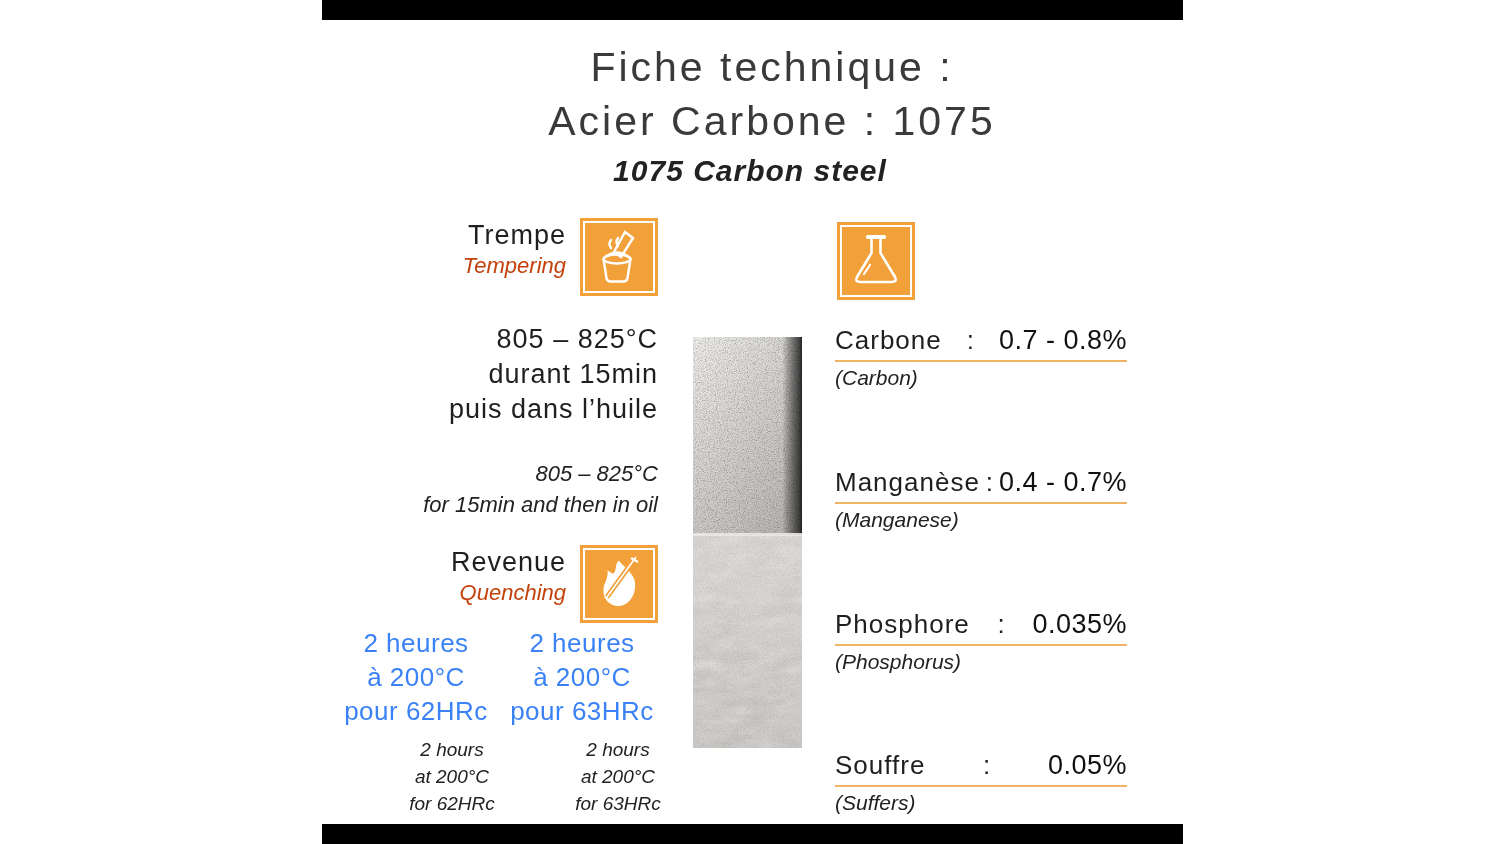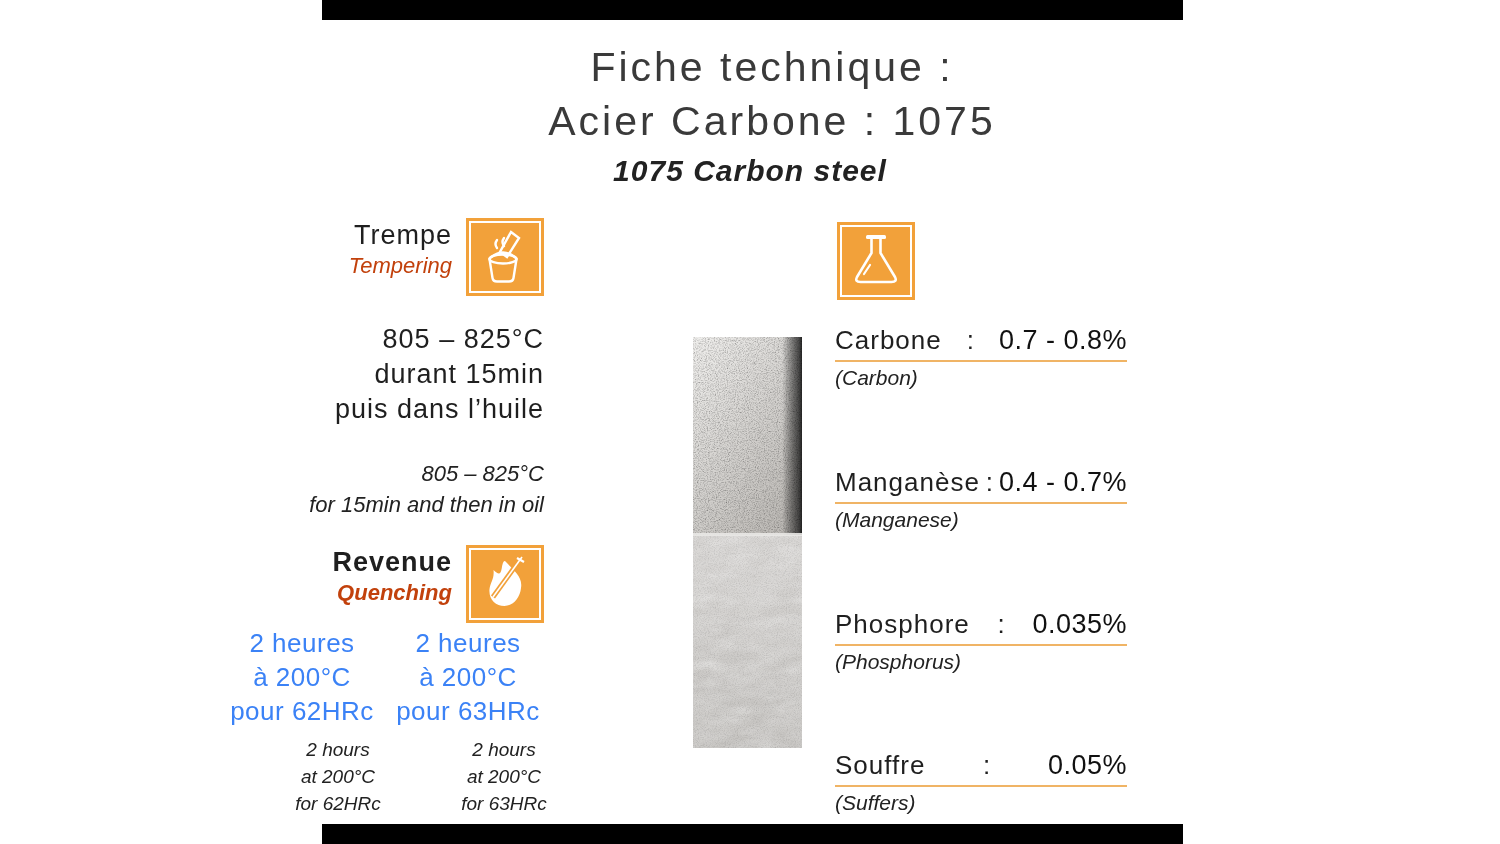--- a/index.html
+++ b/index.html
@@ -15,21 +15,21 @@
   .letterbox{position:absolute;left:322px;width:861px;height:20px;background:#000;}
   .letterbox.top{top:0;}
   .letterbox.bottom{top:824px;}
 
   
   .header{position:absolute;top:40px;left:0;width:1500px;text-align:center;}
   .title{font-size:41px;font-weight:300;letter-spacing:3px;color:#3a3a3a;line-height:54px;margin-left:44px;}
   .subtitle{margin-top:6px;font-size:30px;font-style:italic;font-weight:600;letter-spacing:1px;color:#222;}
 
   
-  .left-block{position:absolute;left:0;width:544px;}
+  .left-block{position:absolute;left:0;width:658px;}
   .section-header{display:flex;justify-content:flex-end;align-items:flex-start;gap:14px;}
   .section-labels{text-align:right;padding-top:2px;}
   .section-label-fr{font-size:27px;letter-spacing:1px;color:#1f1f1f;}
   .section-label-en{font-size:22px;font-style:italic;color:#c2410c;margin-top:2px;}
   .icon-box{width:78px;height:78px;flex:0 0 78px;}
 
   .fr-lines{text-align:right;font-size:27px;letter-spacing:1px;line-height:35px;color:#1f1f1f;}
   .en-lines{text-align:right;font-size:22px;font-style:italic;line-height:31px;color:#222;}
 
   .quench-cols{display:flex;justify-content:flex-end;gap:14px;}
@@ -91,21 +91,21 @@
     <div>805 – 825°C</div>
     <div>durant 15min</div>
     <div>puis dans l’huile</div>
   </div>
 
   <div class="left-block en-lines" style="top:458px;">
     <div>805 – 825°C</div>
     <div>for 15min and then in oil</div>
   </div>
 
-  <div class="left-block" style="top:545px;font-weight:bold;">
+  <div class="left-block" style="top:545px;">
     <div class="section-header">
       <div class="section-labels">
         <div class="section-label-fr">Revenue</div>
         <div class="section-label-en">Quenching</div>
       </div>
       <div class="icon-box">
         <svg width="78" height="78" viewBox="0 0 78 78">
           <rect width="78" height="78" fill="#f2a13a"></rect>
           <rect x="4" y="4" width="70" height="70" fill="none" stroke="#fff" stroke-width="2"></rect>
           <path fill="#fff" d="M40 17 C47 25 57 31 55 43 C54 53 47 61 38.5 61 C29.5 61 22.5 54 23.5 44 C24.3 37 28.5 34 27.5 25 C32 29 34.5 31 35.8 23 C36.6 18 38 14 40 17 Z"></path>

